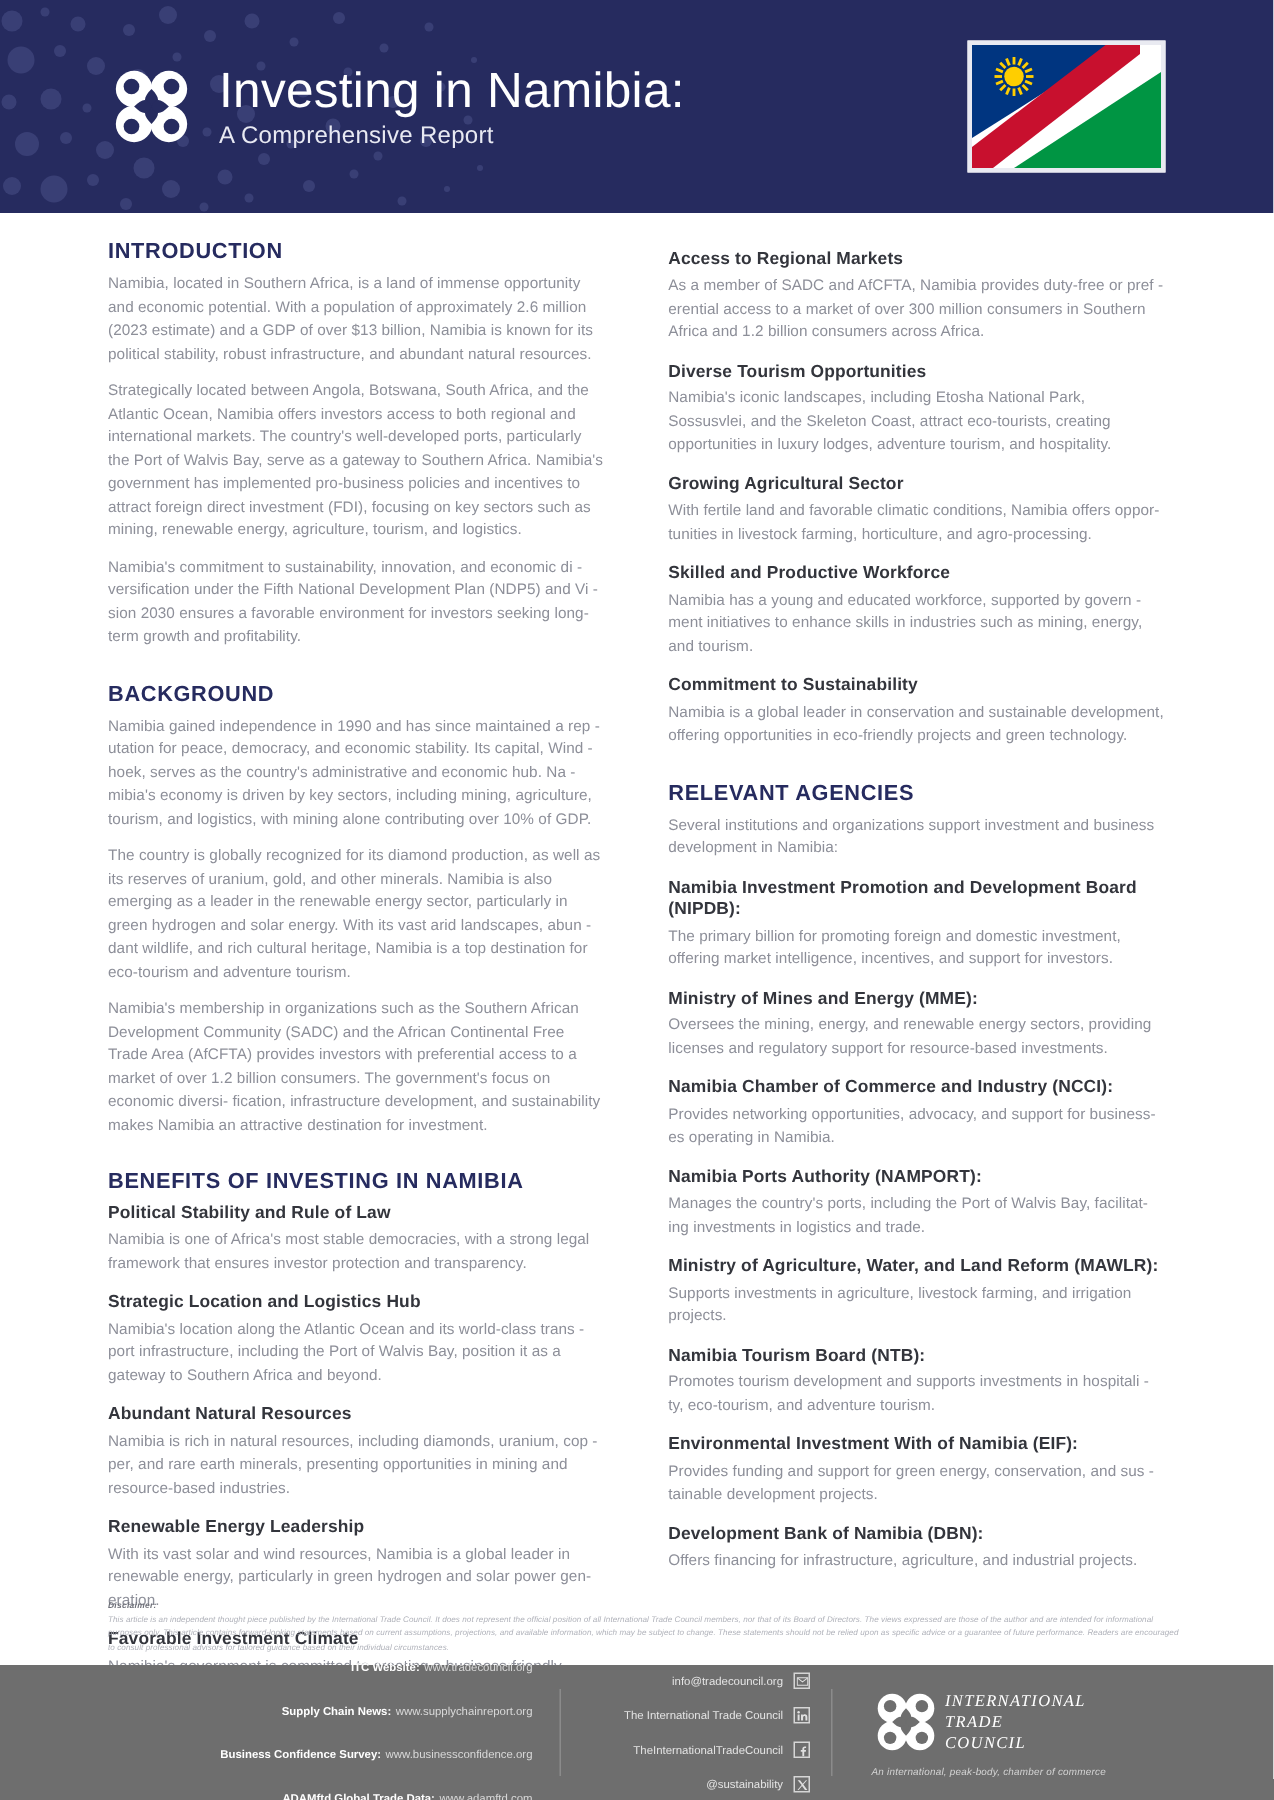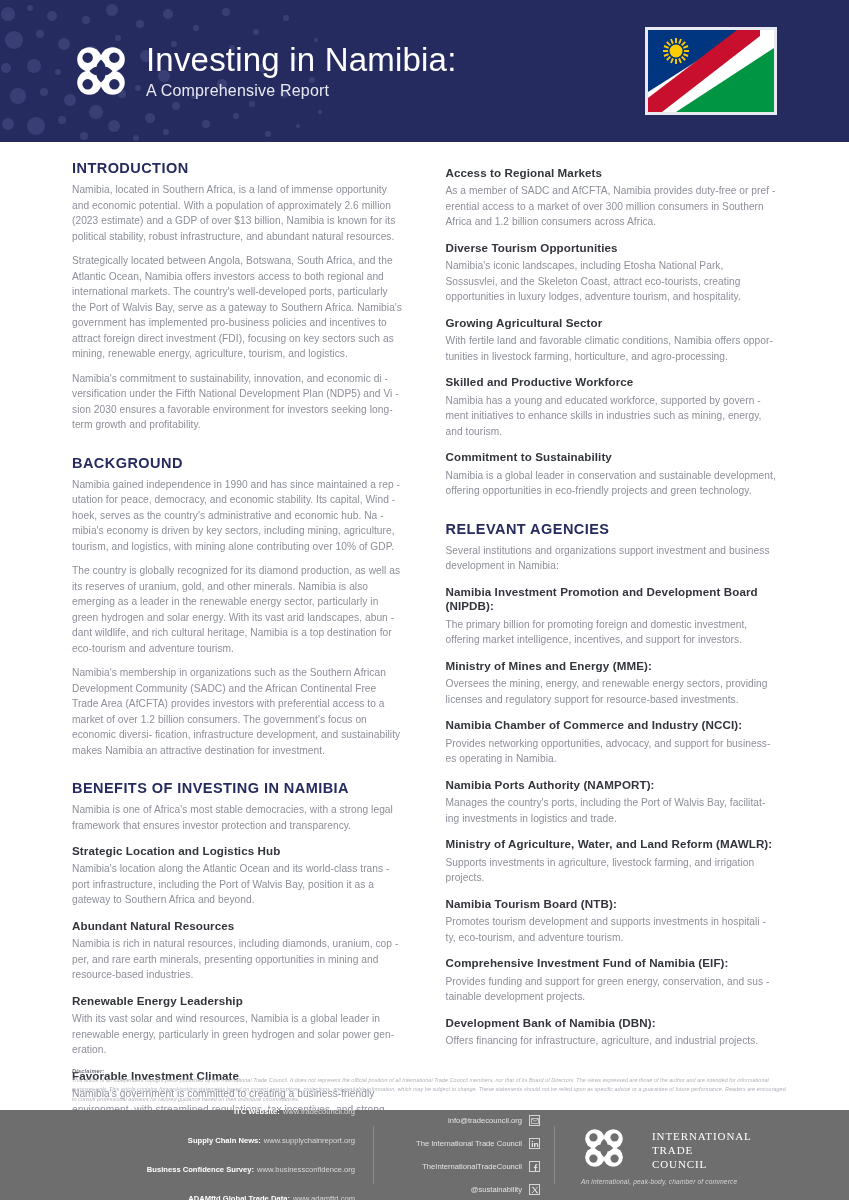--- a/index.html
+++ b/index.html
@@ -160,21 +160,21 @@
   .f-social-row .sicon svg { width:8px; height:8px; display:block; }
 
   .f-col-logo {
     flex:1;
     display:flex;
     flex-direction:column;
     align-items:flex-start;
     justify-content:center;
     padding-left:26px;
   }
-  .f-logo-row { display:flex; align-items:flex-end; gap:25px; }
+  .f-logo-row { display:flex; align-items:center; gap:3px;font-style:italic; }
   .f-logo-mark { width:46px; height:46px; flex:0 0 46px; }
   .f-logo-text { display:flex; flex-direction:column; line-height:1.28; }
   .f-logo-text span {
     color:#ffffff;
     font-size:11px;
     font-family:"Liberation Serif", serif;
     letter-spacing:.9px;
     text-transform:uppercase;
   }
   .f-tag {
@@ -316,20 +316,21 @@
       <p class="body">Strategically located between Angola, Botswana, South Africa, and the Atlantic Ocean, Namibia offers investors access to both regional and international markets. The country's well-developed ports, particularly the Port of Walvis Bay, serve as a gateway to Southern Africa. Namibia's government has implemented pro-business policies and incentives to attract foreign direct investment (FDI), focusing on key sectors such as mining, renewable energy, agriculture, tourism, and logistics.</p>
       <p class="body">Namibia's commitment to sustainability, innovation, and economic di - versification under the Fifth National Development Plan (NDP5) and Vi - sion 2030 ensures a favorable environment for investors seeking long- term growth and profitability.</p>
 
       <h2 class="sec spaced">BACKGROUND</h2>
       <p class="body">Namibia gained independence in 1990 and has since maintained a rep - utation for peace, democracy, and economic stability. Its capital, Wind - hoek, serves as the country's administrative and economic hub. Na - mibia's economy is driven by key sectors, including mining, agriculture, tourism, and logistics, with mining alone contributing over 10% of GDP.</p>
       <p class="body">The country is globally recognized for its diamond production, as well as its reserves of uranium, gold, and other minerals. Namibia is also emerging as a leader in the renewable energy sector, particularly in green hydrogen and solar energy. With its vast arid landscapes, abun - dant wildlife, and rich cultural heritage, Namibia is a top destination for eco-tourism and adventure tourism.</p>
       <p class="body">Namibia's membership in organizations such as the Southern African Development Community (SADC) and the African Continental Free Trade Area (AfCFTA) provides investors with preferential access to a market of over 1.2 billion consumers. The government's focus on economic diversi- fication, infrastructure development, and sustainability makes Namibia an attractive destination for investment.</p>
 
       <h2 class="sec spaced">BENEFITS OF INVESTING IN NAMIBIA</h2>
 
+      <h3 class="sub first">Political Stability and Rule of Law</h3>
       <p class="body">Namibia is one of Africa's most stable democracies, with a strong legal framework that ensures investor protection and transparency.</p>
 
       <h3 class="sub">Strategic Location and Logistics Hub</h3>
       <p class="body">Namibia's location along the Atlantic Ocean and its world-class trans - port infrastructure, including the Port of Walvis Bay, position it as a gateway to Southern Africa and beyond.</p>
 
       <h3 class="sub">Abundant Natural Resources</h3>
       <p class="body">Namibia is rich in natural resources, including diamonds, uranium, cop - per, and rare earth minerals, presenting opportunities in mining and resource-based industries.</p>
 
       <h3 class="sub">Renewable Energy Leadership</h3>
       <p class="body">With its vast solar and wind resources, Namibia is a global leader in renewable energy, particularly in green hydrogen and solar power gen- eration.</p>
@@ -369,21 +370,21 @@
 
       <h3 class="sub">Namibia Ports Authority (NAMPORT):</h3>
       <p class="body">Manages the country's ports, including the Port of Walvis Bay, facilitat- ing investments in logistics and trade.</p>
 
       <h3 class="sub">Ministry of Agriculture, Water, and Land Reform (MAWLR):</h3>
       <p class="body">Supports investments in agriculture, livestock farming, and irrigation projects.</p>
 
       <h3 class="sub">Namibia Tourism Board (NTB):</h3>
       <p class="body">Promotes tourism development and supports investments in hospitali - ty, eco-tourism, and adventure tourism.</p>
 
-      <h3 class="sub">Comprehensive Investment Fund of Namibia (EIF):</h3>
+      <h3 class="sub">Environmental Investment With of Namibia (EIF):</h3>
       <p class="body">Provides funding and support for green energy, conservation, and sus - tainable development projects.</p>
 
       <h3 class="sub">Development Bank of Namibia (DBN):</h3>
       <p class="body">Offers financing for infrastructure, agriculture, and industrial projects.</p>
     </div>
   </div>
 
   <div class="disclaimer">
     <div class="dtitle">Disclaimer:</div>
     <div class="dtext">This article is an independent thought piece published by the International Trade Council. It does not represent the official   position of all International Trade Council members, nor that of its Board of Directors. The views expressed are those of the author and are intended for informational purposes only. This article contains forward-looking statements based on current assumptions, projections, and available information, which may be subject to change. These statements should not be relied upon as specific advice or a guarantee of future performance. Readers are encouraged to consult professional advisors   for tailored guidance based on their individual circumstances.</div>

